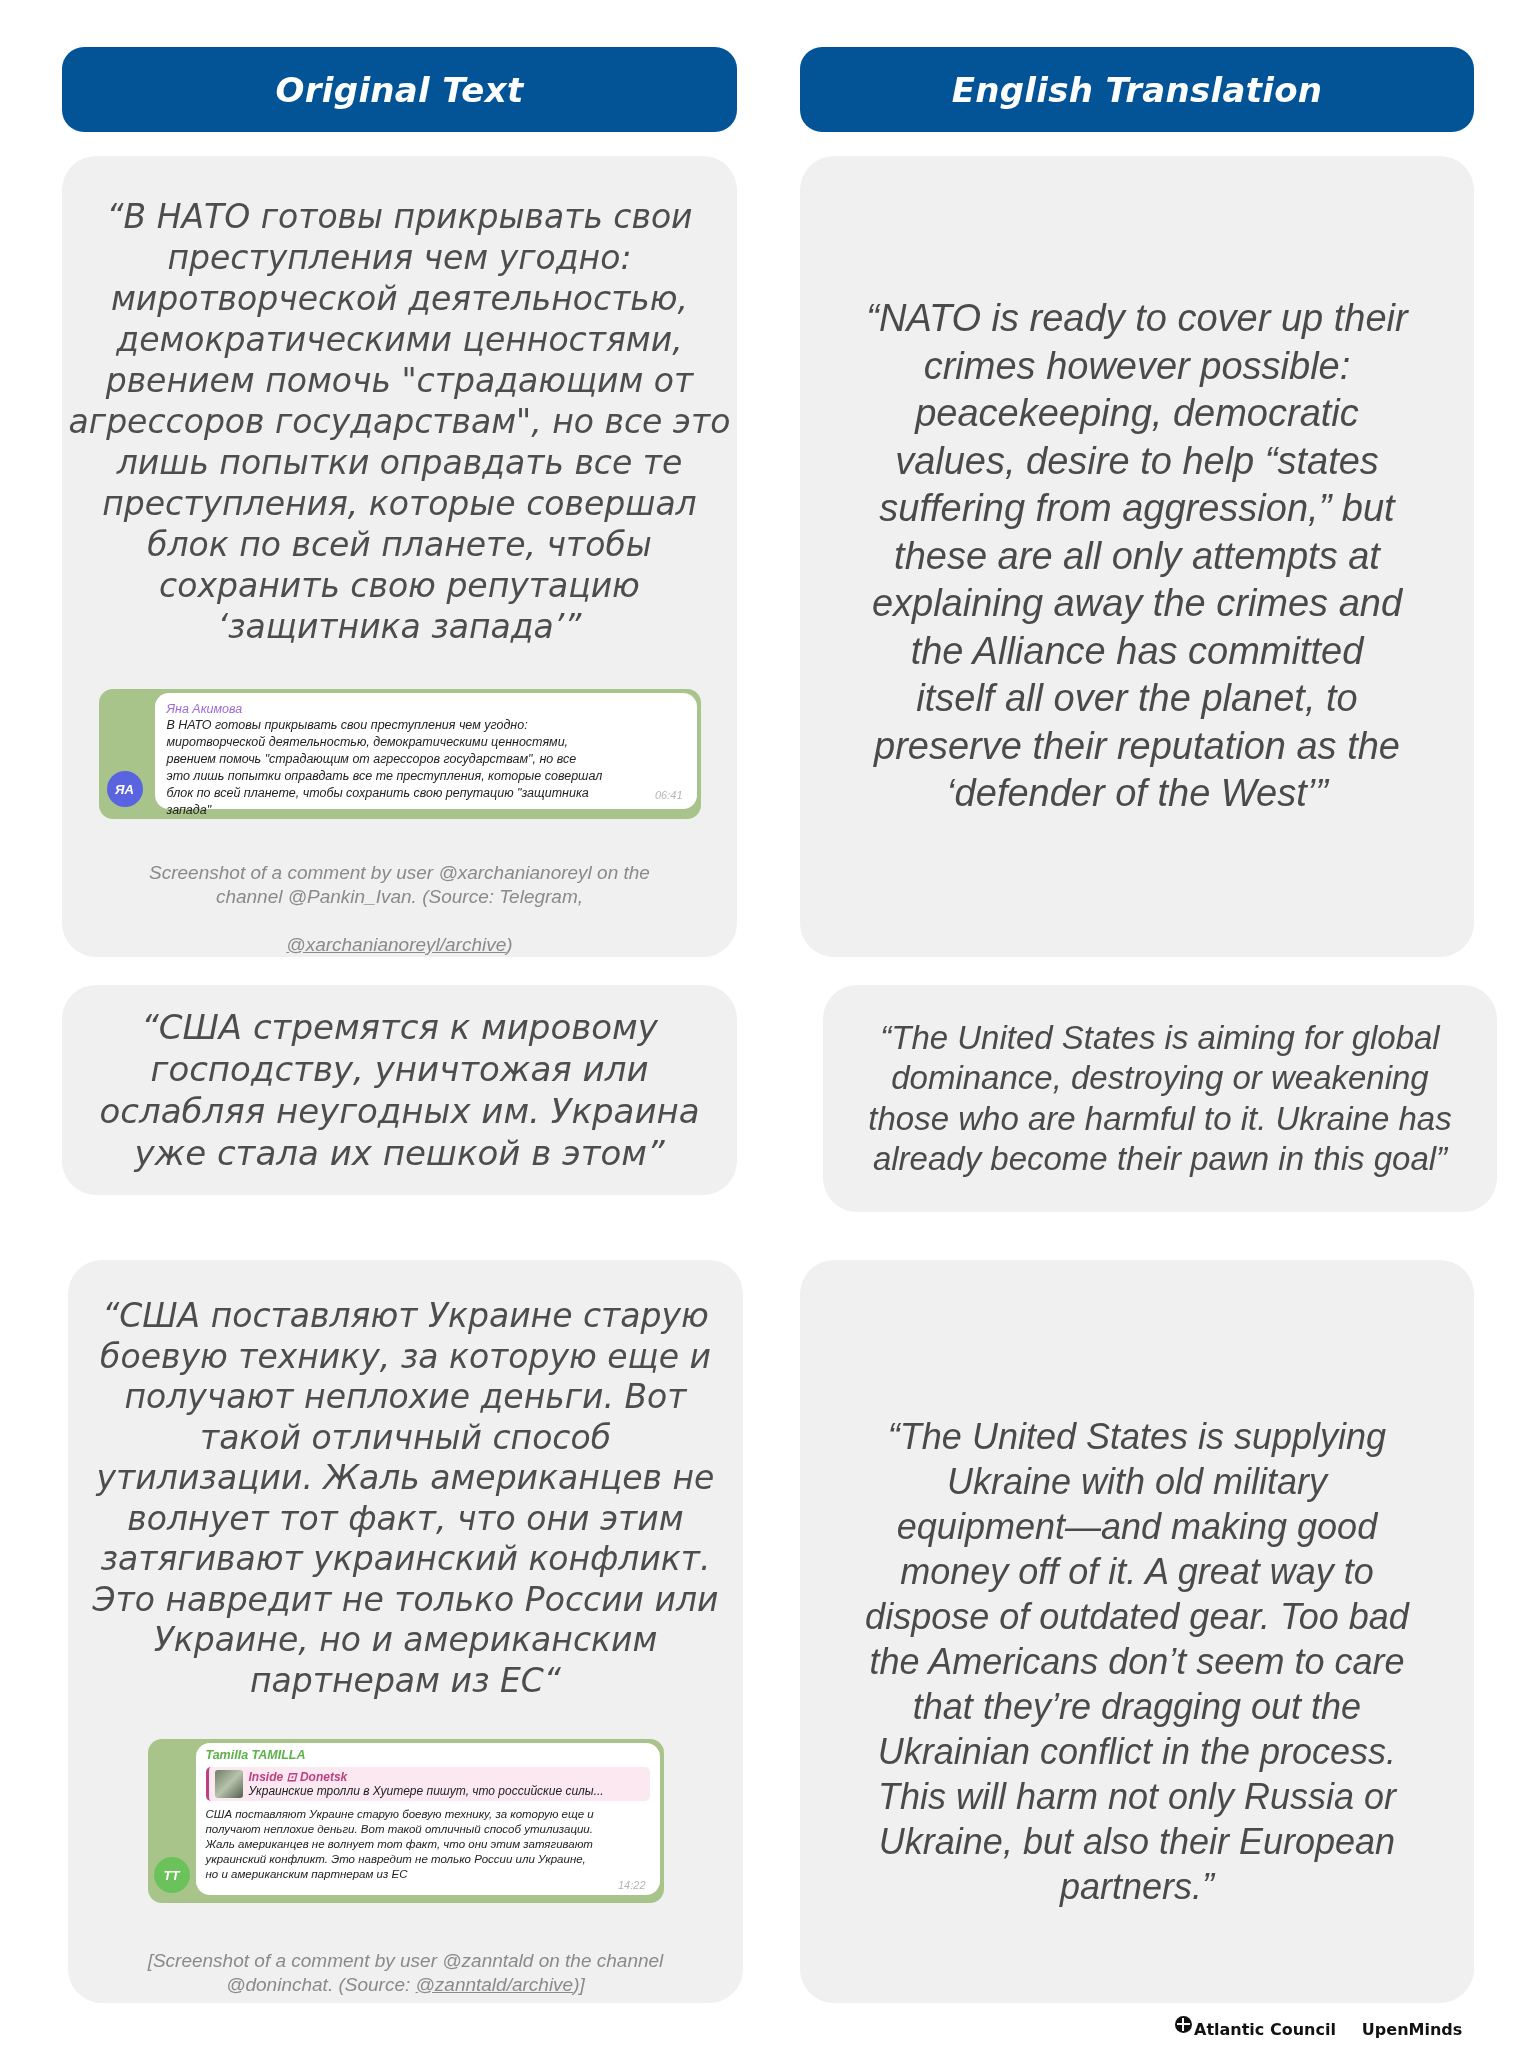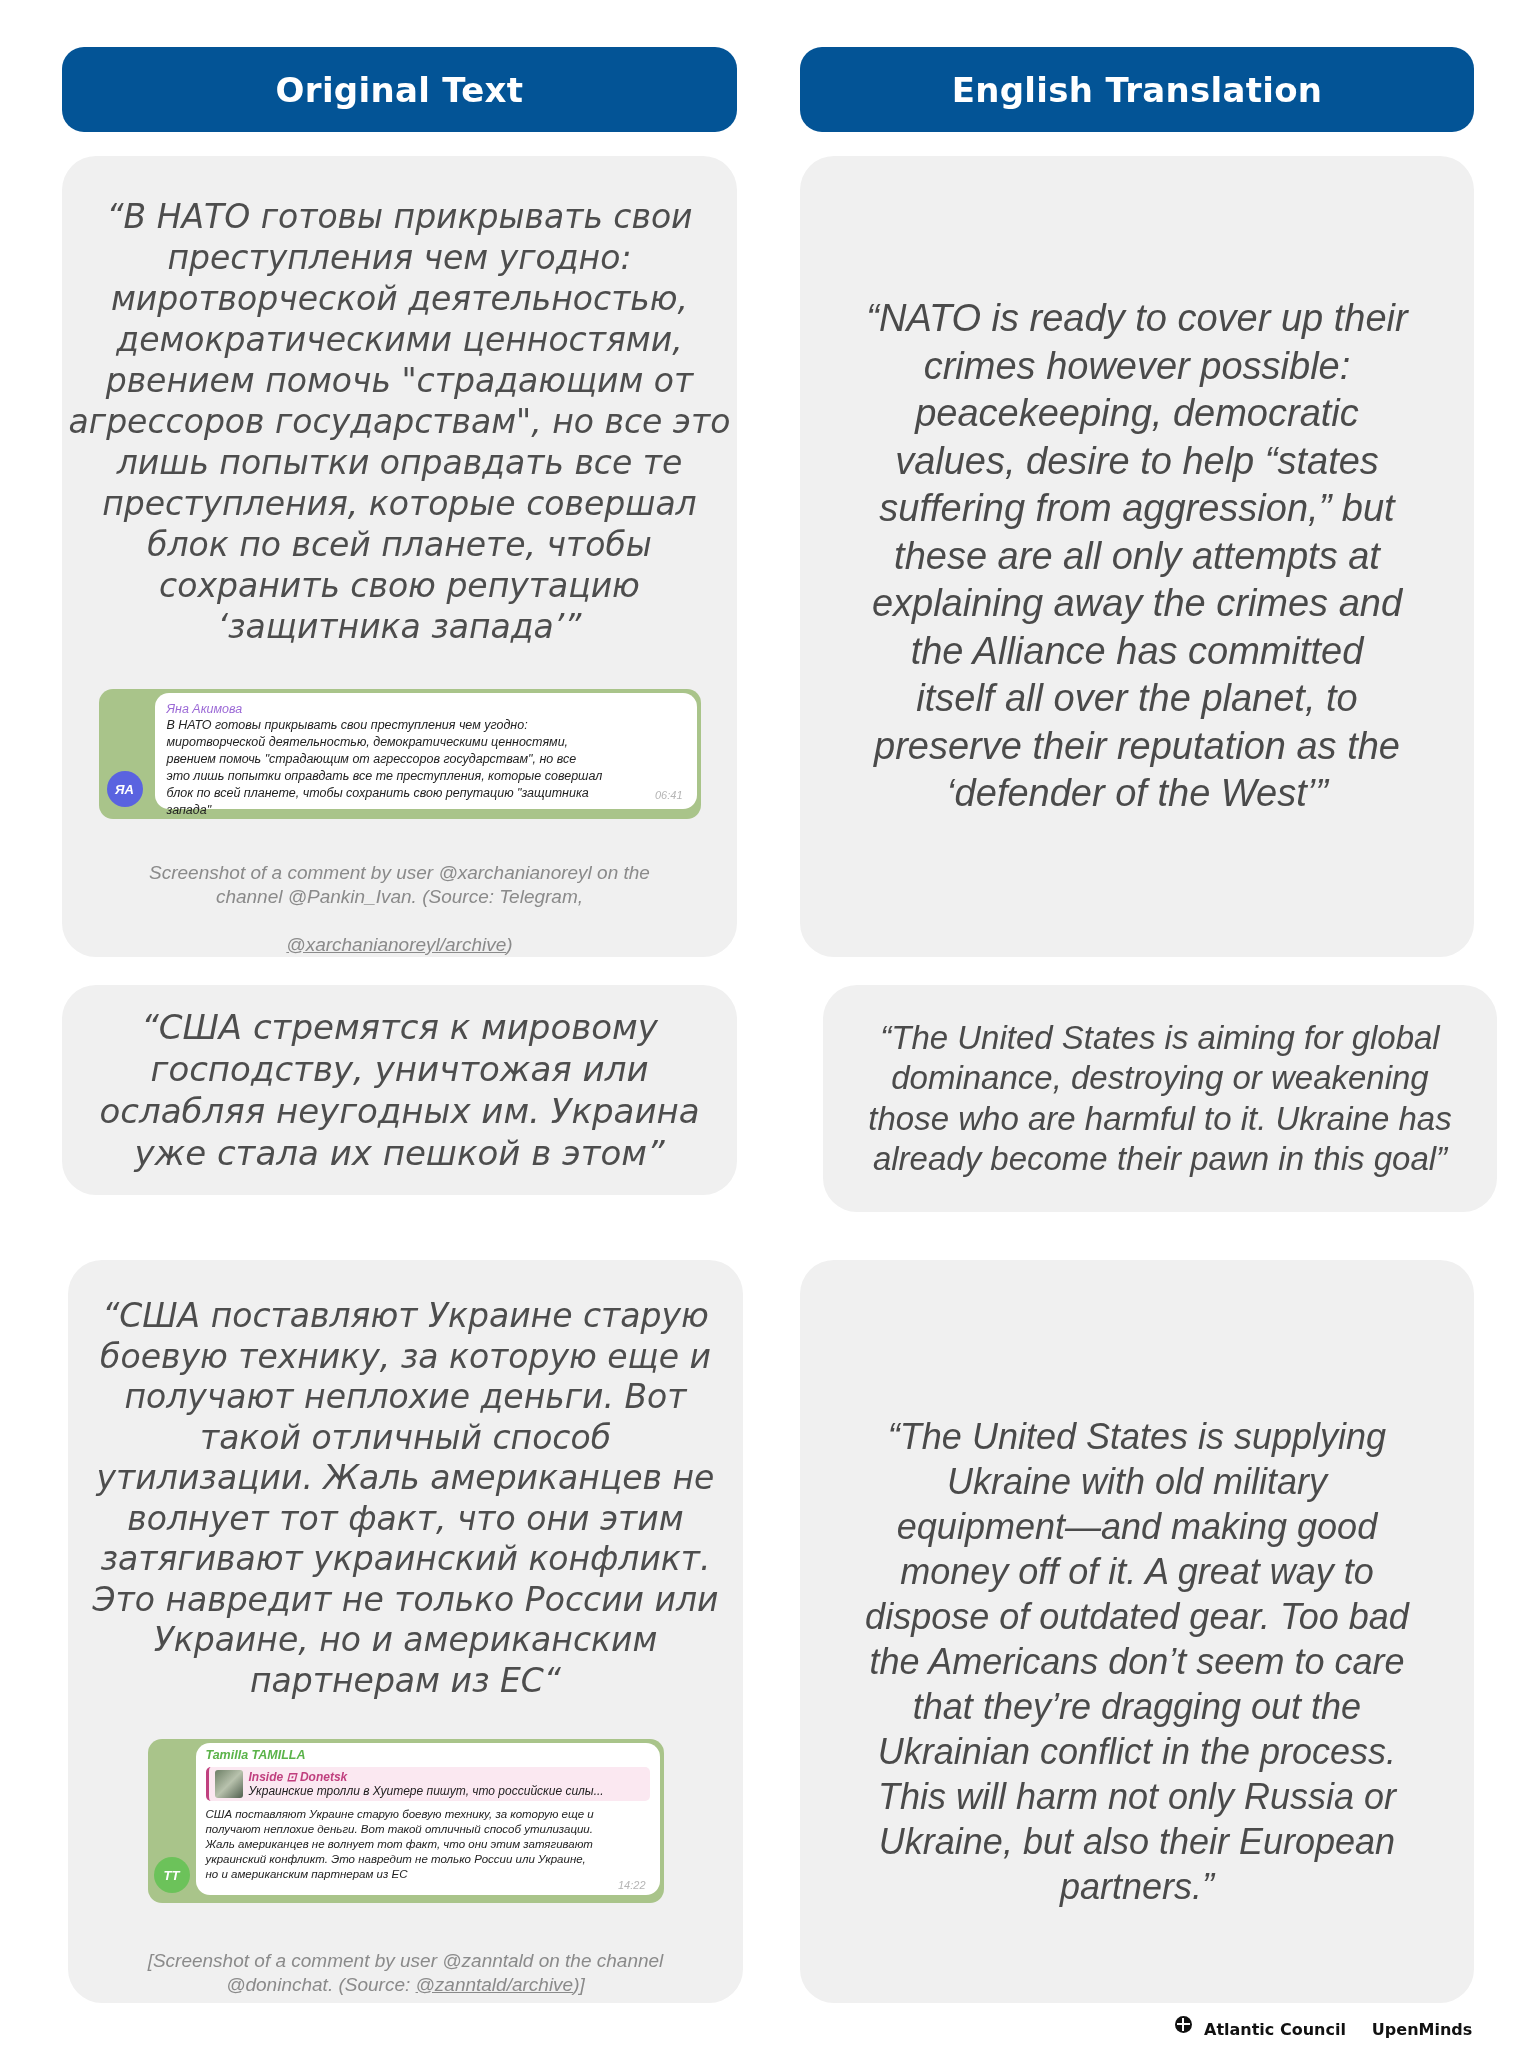--- a/index.html
+++ b/index.html
@@ -1,20 +1,20 @@
 <!DOCTYPE html>
 <html><head>
 <meta charset="utf-8">
 <style>
   html, body { margin:0; padding:0; }
   body { width:1536px; height:2048px; background:#ffffff; position:relative; overflow:hidden;
          font-family:"Liberation Sans", sans-serif; }
   .hdr { position:absolute; top:47px; height:85px; background:#035496; border-radius:22px;
          color:#fff; font-family:"DejaVu Sans", sans-serif; font-weight:bold; font-size:34px;
-         display:flex; align-items:center; justify-content:center; letter-spacing:0.3px; }
+         display:flex; align-items:center; justify-content:center; letter-spacing:0.3px;font-style:italic; }
   .box { position:absolute; background:#f0f0f0; border-radius:34px; display:flex; flex-direction:column;
          align-items:center; justify-content:center; text-align:center; color:#4a4a4a; box-sizing:border-box;font-style:italic; }
   .ru { font-family:"DejaVu Sans", sans-serif; font-size:33px; line-height:41px; white-space:pre-line; color:#4d4d4d; }
   .en { font-family:"Liberation Sans", sans-serif; font-size:38px; line-height:47.5px; white-space:pre-line; color:#4a4a4a; }
   .en2 { font-family:"Liberation Sans", sans-serif; font-size:33px; line-height:40.5px; white-space:pre-line; color:#4a4a4a; }
   .caption { font-family:"Liberation Sans", sans-serif; font-size:19px; line-height:24px; color:#8a8a8a; white-space:pre-line; }
   .caption a { color:#8a8a8a; text-decoration:underline; }
   
   .tg { position:relative; background:#a9c48a; border-radius:14px; overflow:hidden; text-align:left; }
   .tg .bubble { position:absolute; background:#fff; border-radius:14px; box-sizing:border-box;
@@ -24,21 +24,21 @@
   .tg .time { position:absolute; right:14px; bottom:8px; font-size:11px; color:#b5b5b5; }
   .tg .av { position:absolute; width:36px; height:36px; border-radius:50%; color:#fff; font-weight:bold;
             font-size:13px; display:flex; align-items:center; justify-content:center; font-family:"Liberation Sans", sans-serif; }
   .reply { background:#fbe8f1; border-left:3px solid #c0407f; border-radius:5px; margin:4px 0 6px 0; padding:3px 6px;
            display:flex; align-items:flex-start; gap:6px; }
   .reply .thumb { width:28px; height:28px; background:linear-gradient(135deg,#6d7f66,#b8c2ad,#4f5e4d); border-radius:3px; flex:none; }
   .reply .rt { font-size:12px; line-height:14px; }
   .reply .rt .ch { color:#c0407f; font-weight:bold; }
   .logos { position:absolute; top:2020px; left:1175px; display:flex; align-items:center; gap:26px;
            font-family:"DejaVu Sans", sans-serif; font-weight:bold; font-size:16px; color:#111; }
-  .logos .ac { display:flex; align-items:flex-start; gap:12px; }
+  .logos .ac { display:flex; align-items:flex-start; gap:2px; }
   .globe { width:17px; height:17px; border-radius:50%; background:#111; position:relative; margin-top:-4px; }
   .globe::before { content:""; position:absolute; left:2px; right:2px; top:7px; height:2px; background:#fff; }
   .globe::after { content:""; position:absolute; top:2px; bottom:2px; left:7px; width:2px; background:#fff; }
 </style>
 </head>
 <body>
 
 <div class="hdr" style="left:62px; width:675px;">Original Text</div>
 <div class="hdr" style="left:800px; width:674px;">English Translation</div>
 

